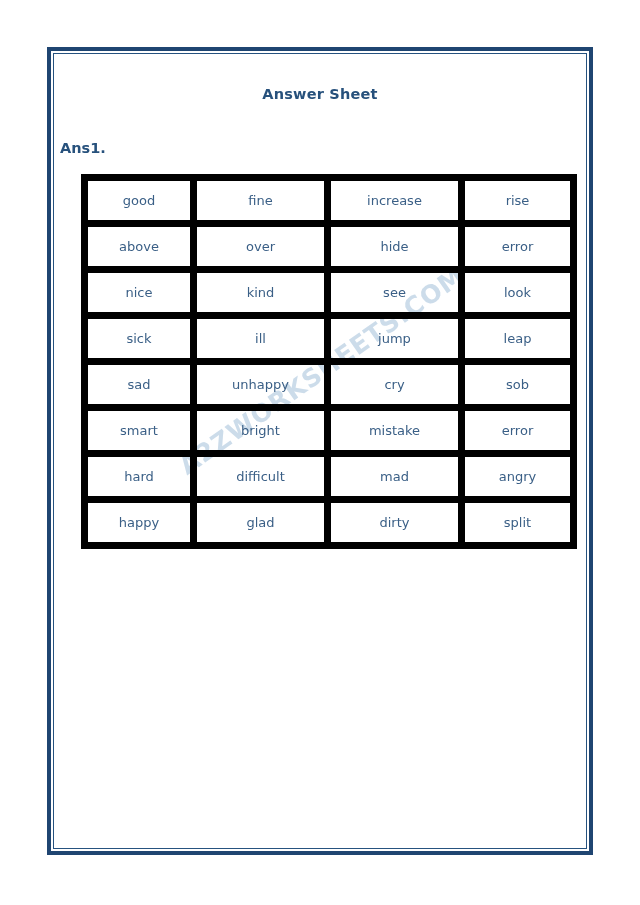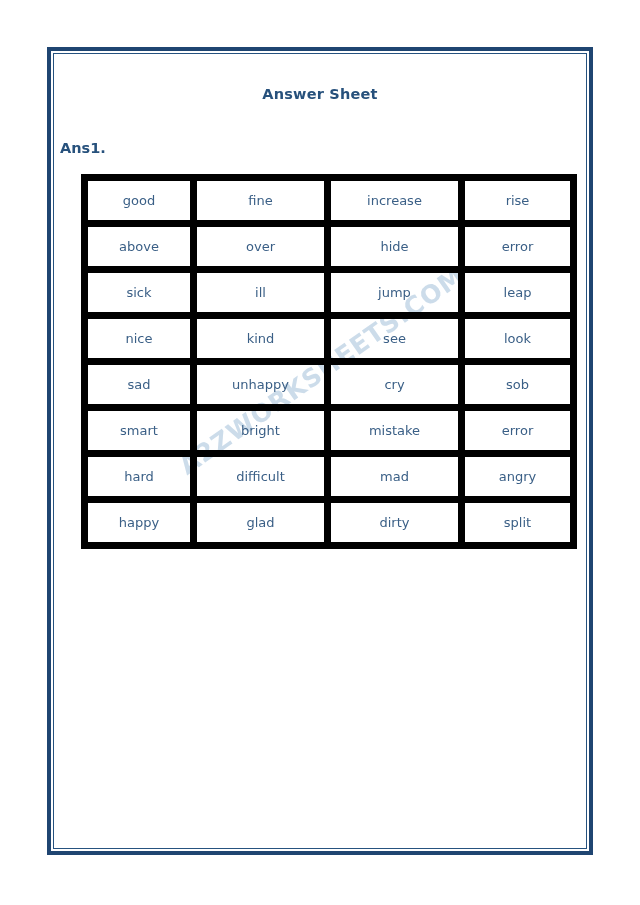--- a/index.html
+++ b/index.html
@@ -138,30 +138,30 @@
               <td>increase</td>
               <td>rise</td>
             </tr>
             <tr>
               <td>above</td>
               <td>over</td>
               <td>hide</td>
               <td>error</td>
             </tr>
             <tr>
+              <td>nice</td>
+              <td>kind</td>
+              <td>see</td>
+              <td>look</td>
+            </tr>
+            <tr>
               <td>sick</td>
               <td>ill</td>
               <td>jump</td>
               <td>leap</td>
-            </tr>
-            <tr>
-              <td>nice</td>
-              <td>kind</td>
-              <td>see</td>
-              <td>look</td>
             </tr>
             <tr>
               <td>sad</td>
               <td>unhappy</td>
               <td>cry</td>
               <td>sob</td>
             </tr>
             <tr>
               <td>smart</td>
               <td>bright</td>

